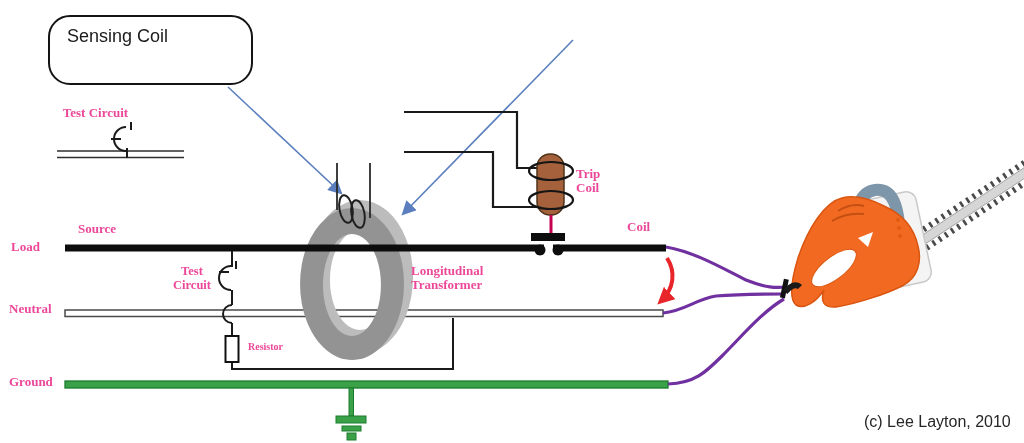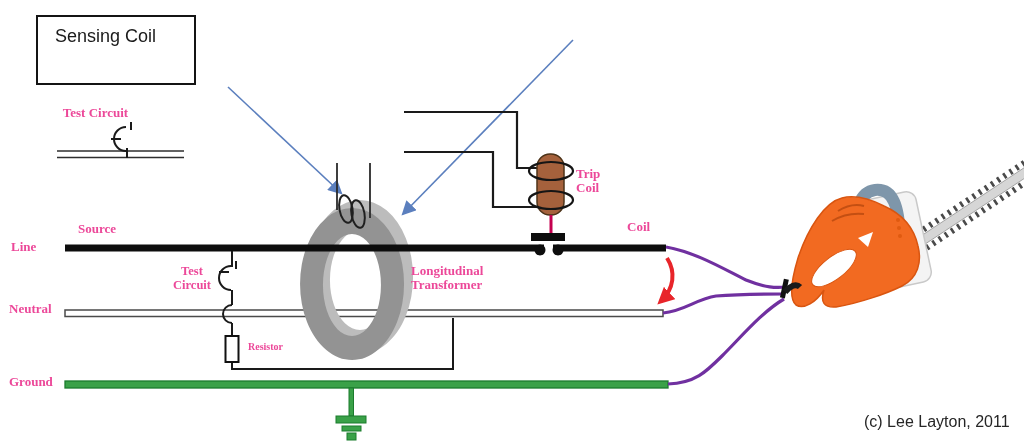--- a/index.html
+++ b/index.html
@@ -146,33 +146,33 @@
       <path d="M 78,88 L 93,82 L 88,97 Z" fill="#ffffff"></path>
       <g fill="#e05a10">
         <circle cx="118" cy="70" r="2"></circle>
           <circle cx="119" cy="78" r="2"></circle>
           <circle cx="120" cy="86" r="2"></circle>
       </g>
       <path d="M 5,142 C 10,136 16,133 20,137" stroke="#1a1a1a" stroke-width="6" fill="none"></path>
     </g>
   </svg>
 
-  <div class="callout-box" style="left:36px;top:15px;width:160px;height:70px;">
+  <div class="callout-box" style="left:48px;top:15px;width:205px;height:70px;border-radius:22px;">
     <div class="callout-text">Sensing Coil</div>
   </div>
 
 
 
   <div class="lbl wrap" style="left:58px;top:106px;width:75px;">Test Circuit</div>
 
-  <div class="lbl" style="left:11px;top:240px;">Line</div>
+  <div class="lbl" style="left:11px;top:240px;">Load</div>
   <div class="lbl" style="left:78px;top:222px;">Source</div>
   <div class="lbl" style="left:627px;top:220px;">Coil</div>
   <div class="lbl" style="left:9px;top:302px;">Neutral</div>
   <div class="lbl" style="left:9px;top:375px;">Ground</div>
 
   <div class="lbl wrap" style="left:166px;top:265px;width:52px;font-size:12.5px;">Test Circuit</div>
   <div class="lbl" style="left:248px;top:341px;font-size:10px;">Resistor</div>
   <div class="lbl wrap" style="left:576px;top:167px;width:44px;text-align:left;">Trip Coil</div>
   <div class="lbl wrap" style="left:411px;top:264px;width:88px;text-align:left;">Longitudinal Transformer</div>
 
-  <div id="credit">(c) Lee Layton, 2011</div>
+  <div id="credit">(c) Lee Layton, 2010</div>
 </div>
 
 </body></html>

